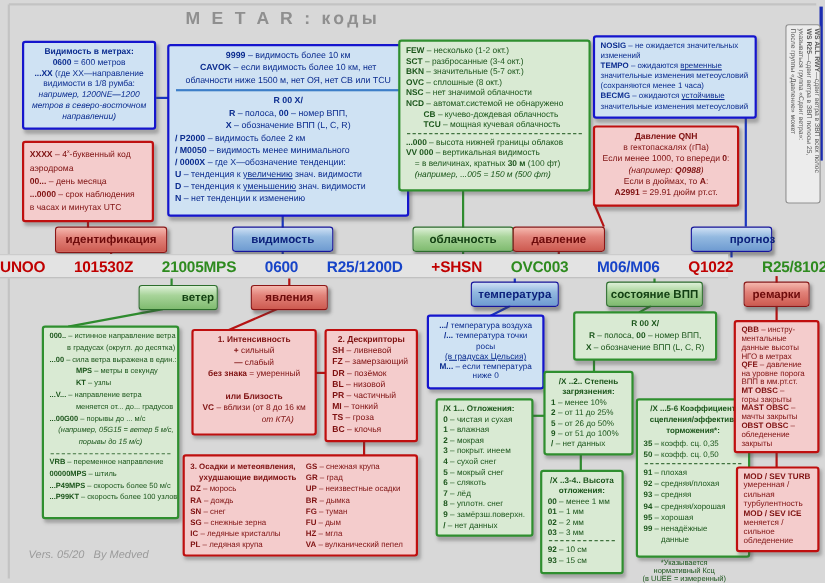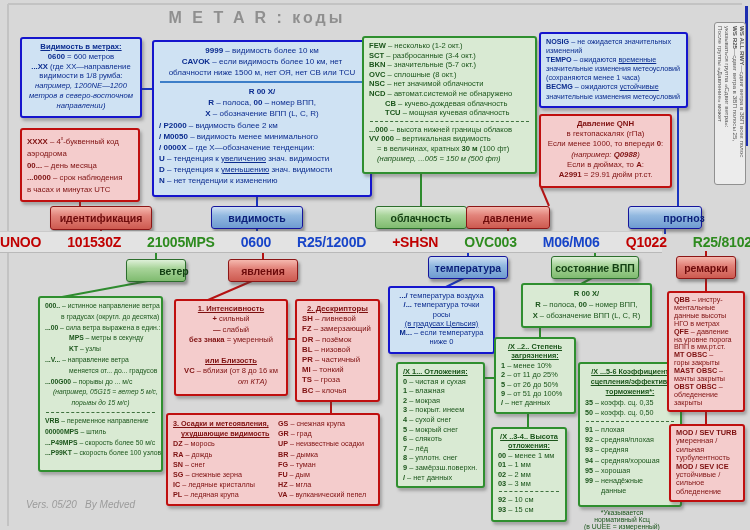--- a/index.html
+++ b/index.html
@@ -18,21 +18,21 @@
   .box.blue{background:#cfe2f3;border-color:#1515cd;color:#0b2c8f;}
   .box.pink{background:#f4cccc;border-color:#bf0f0f;color:#7e1010;}
   .box.green{background:#d9ead3;border-color:#2f8f2f;color:#1b551b;}
   .box.gray{background:#ececec;border-color:#909090;color:#555;box-shadow:none;}
   .ln{white-space:nowrap;}
   .ctr{text-align:center;} .rt{text-align:right;padding-right:14px;font-style:italic;}
   .ind{padding-left:8px;} .ind2{padding-left:16px;} .ind3{padding-left:24px;}
   .hrs{height:0;border-top:2px solid #3d7ec8;margin:3px 1px;}
   .hrd{height:0;border-top:1px dashed currentColor;opacity:.8;margin:3px 1px;}
   span.b{font-weight:700;} span.u{text-decoration:underline;}
-  span.bu{font-weight:700;text-decoration:underline;text-align:right;}
+  span.bu{font-weight:700;text-align:right;}
   span.i{font-style:italic;} span.bi{font-weight:700;font-style:italic;margin-top:32px;}
   span.sp{vertical-align:super;font-size:.62em;}
   #box-a{left:20px;top:37px;width:122px;height:81px;font-size:7.7px;line-height:9.8px;text-align:center;border-width:2.5px;}
   #box-b{left:20px;top:128px;width:120px;height:74px;font-size:7.8px;line-height:12px;border-width:2.5px;}
   #box-c{left:152px;top:40px;width:220px;height:157px;font-size:8px;line-height:11.1px;border-width:2.5px;}
   #box-d{left:362px;top:36px;width:175px;height:138px;font-size:7.6px;line-height:9.6px;}
   #box-e{left:539px;top:32px;width:149px;height:76px;font-size:7.2px;line-height:9.1px;border-width:2.5px;}
   #box-f{left:539px;top:114px;width:133px;height:74px;font-size:7.8px;line-height:10.2px;text-align:center;border-width:2.5px;}
   #box-g{left:714px;top:22px;width:32px;height:163px;font-size:6.2px;line-height:7.2px;
          writing-mode:vertical-lr;padding:3px 2px;border-width:1.5px;}
@@ -62,21 +62,21 @@
        font-weight:700;font-size:10.5px;border:1.5px solid;border-radius:3px;
        box-shadow:2px 3px 3px rgba(60,60,60,.45);}
   .btn.r{background:linear-gradient(#f5b8ae,#e2837a 40%,#cd5a50);border-color:#8c1616;color:#6d0b0b;}
   .btn.b{background:linear-gradient(#cfe0f4,#93b9e0 40%,#6e9bd1);border-color:#15159c;color:#0a1f7a;}
   .btn.g{background:linear-gradient(#def0d8,#a8d49a 40%,#7fbb6f);border-color:#2c6e2c;color:#123f12;}
   #btn-ident{left:50px;top:206px;width:102px;height:24px;}
   #btn-vis{left:211px;top:206px;width:92px;height:23px;}
   #btn-cld{left:375px;top:206px;width:92px;height:23px;}
   #btn-prs{left:466px;top:206px;width:84px;height:23px;}
   #btn-fct{left:628px;top:206px;width:74px;height:23px;padding-left:38px;}
-  #btn-wind{left:126px;top:259px;width:60px;height:23px;padding-left:36px;}
+  #btn-wind{left:126px;top:259px;width:72px;height:23px;padding-left:36px;}
   #btn-phen{left:228px;top:259px;width:70px;height:23px;}
   #btn-temp{left:428px;top:256px;width:80px;height:23px;}
   #btn-rwy{left:551px;top:256px;width:88px;height:23px;}
   #btn-rmk{left:676px;top:256px;width:60px;height:23px;}
 </style>
 </head>
 <body>
 
 <div class="page">
 
@@ -354,19 +354,19 @@
       <div class="ln"><span class="b">OBST OBSC</span><span> –</span></div>
       <div class="ln"><span>обледенение</span></div>
       <div class="ln"><span>закрыты</span></div>
     </div>
   <div class="box pink" id="box-s">
       <div class="ln"><span class="b">MOD / SEV TURB</span></div>
       <div class="ln"><span>умеренная /</span></div>
       <div class="ln"><span>сильная</span></div>
       <div class="ln"><span>турбулентность</span></div>
       <div class="ln"><span class="b">MOD / SEV ICE</span></div>
-      <div class="ln"><span>устойчивые /</span></div>
+      <div class="ln"><span>меняется /</span></div>
       <div class="ln"><span>сильное</span></div>
       <div class="ln"><span>обледенение</span></div>
     </div>
 
   <div class="footer">Vers. 05/20   By Medved</div>
 </div>
 
 </body></html>

